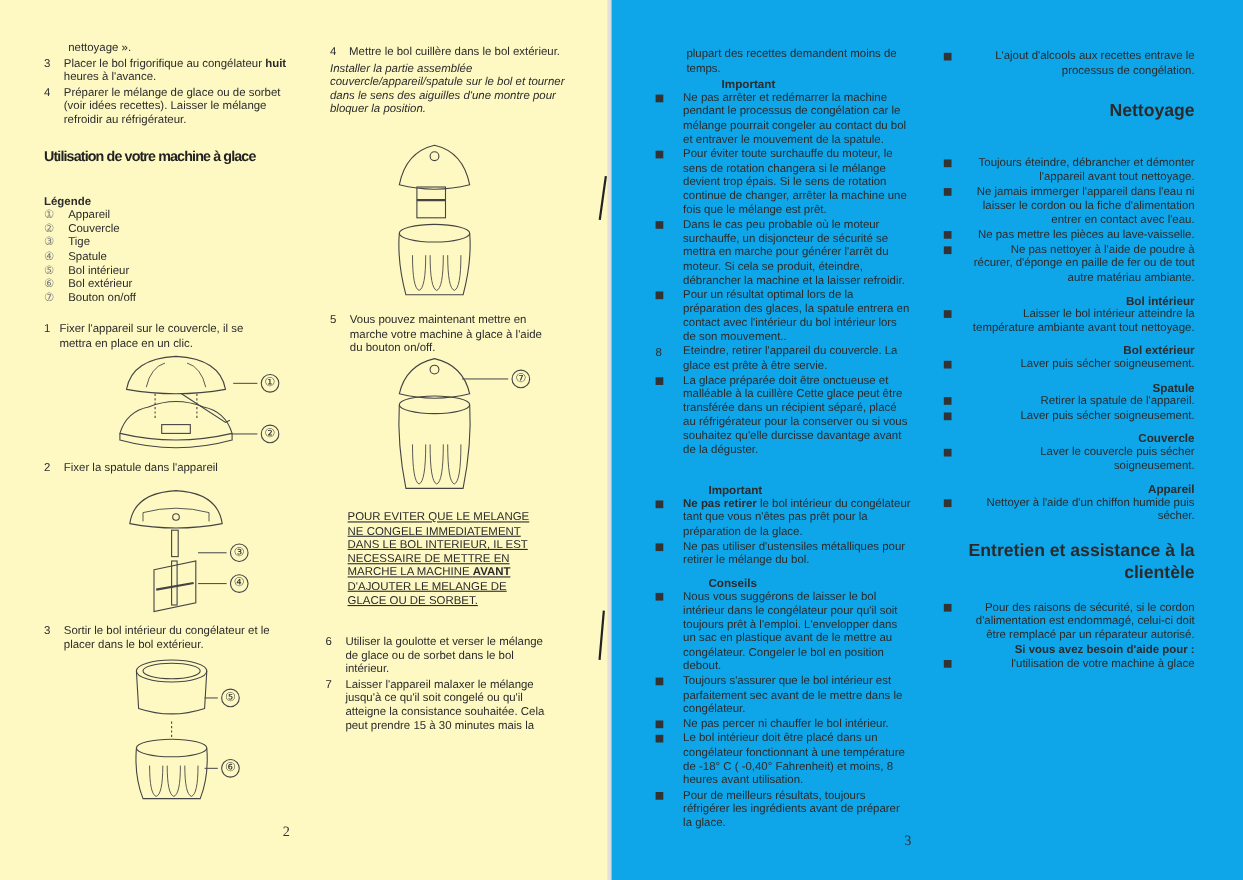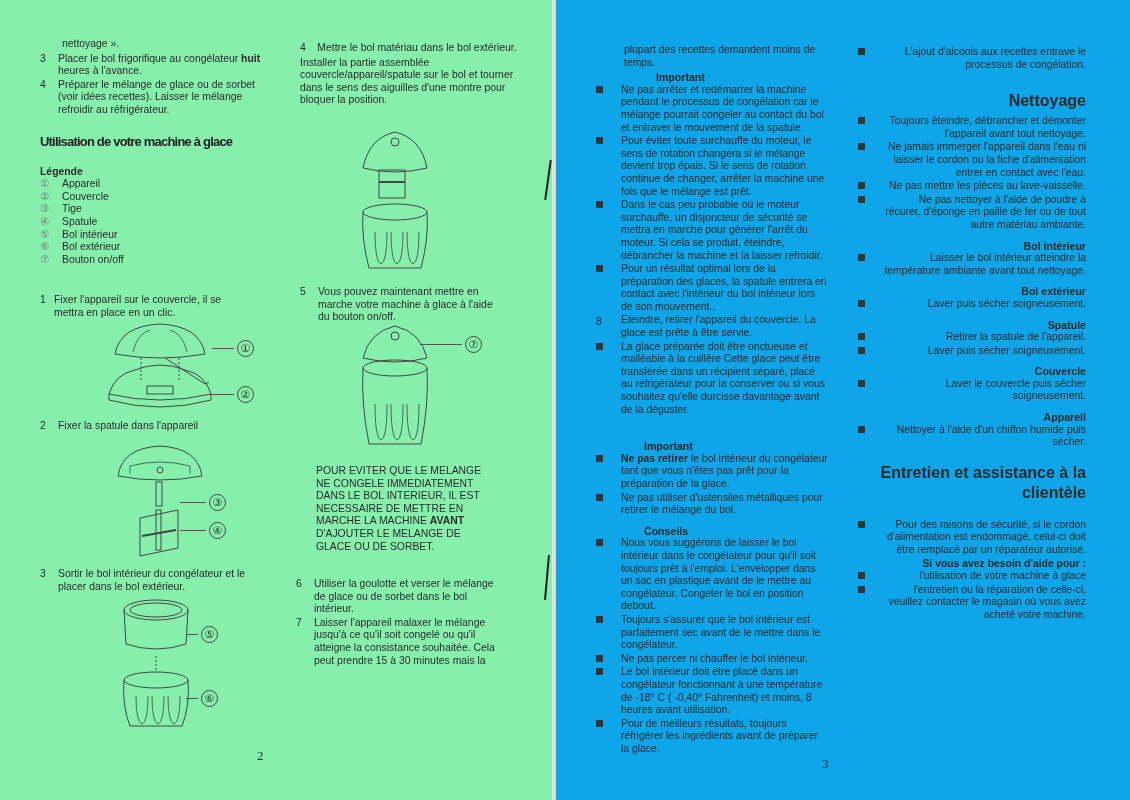--- a/index.html
+++ b/index.html
@@ -1,20 +1,20 @@
 <!DOCTYPE html>
 <html><head>
 <meta charset="utf-8">
 <style>
   * { box-sizing: border-box; margin: 0; padding: 0; }
   html, body { width: 1130px; height: 800px; overflow: hidden; }
   body { background: #f4f4f2; font-family: "Liberation Sans", sans-serif; color: #2b2b2b; position: relative; }
   .spread { position: absolute; left: 0; top: 0; width: 1130px; height: 800px; }
   .page { position: absolute; top: 0; height: 800px; }
-  .page-left { left: 0; width: 573px; background: #86efac; }
+  .page-left { left: 0; width: 573px; background: #fef9c3; }
   .page-right { left: 556px; width: 622px; background: #0ea5e9; }
   .gutter { position: absolute; left: 552px; top: 0; width: 8px; height: 800px;
             background: linear-gradient(to right, #e6e6e3, #d8d8d5 50%, #e9e9e6); }
   .col { position: absolute; font-size: 10.4px; line-height: 12.6px; }
   .p { margin-bottom: 2px; }
   .item { display: flex; margin-bottom: 1px; }
   .num { width: 18px; flex: none; }
   .bul { width: 25px; flex: none; padding-top: 2px; }
   .bul i { display: block; width: 7px; height: 7px; background: #333; }
   .txt { flex: 1; }
@@ -23,21 +23,21 @@
   .h-sec { font-size: 16px; line-height: 20px; font-weight: bold; color: #2a2a2a; }
   .h-sub { font-weight: bold; font-size: 10.6px; margin-top: 8px; padding-left: 48px; }
   .legend-row { display: flex; }
   .legend-row .circ { width: 22px; color: #777; }
   .fig { position: absolute; }
   .callout { position: absolute; display: flex; align-items: center; }
   .callout .line { height: 1px; background: #555; }
   .callout .cnum { width: 17px; height: 17px; border: 1px solid #444; border-radius: 50%;
                    font-size: 11px; line-height: 15px; text-align: center; color: #333; margin-left: 3px; }
   .pagenum { position: absolute; font-family: "Liberation Serif", serif; font-size: 13px; color: #333; }
-  .caps { font-size: 10.4px; line-height: 12.6px; }
+  .caps { font-size: 10.4px; line-height: 12.6px; text-decoration: underline; }
   .mark { position: absolute; width: 2px; background: #222; }
 </style>
 </head>
 <body>
 
 <div class="spread">
 
   <div class="page page-left">
 
     <div class="col" style="left:40px; top:38px; width:225px;">
@@ -45,21 +45,21 @@
       <div class="item">
         <span class="num">3</span>
         <span class="txt"><span>Placer le bol frigorifique au congélateur </span><b>huit</b><span> heures à l'avance.</span></span>
       </div>
       <div class="item">
         <span class="num">4</span>
         <span class="txt">Préparer le mélange de glace ou de sorbet (voir idées recettes). Laisser le mélange refroidir au réfrigérateur.</span>
       </div>
       <div class="h-big" style="margin-top:14px; width:210px;">Utilisation de votre machine à glace</div>
 
-      <div style="margin-top:14px; font-weight:bold;">Légende</div>
+      <div style="margin-top:26px; font-weight:bold;">Légende</div>
       <div>
         <div class="legend-row">
             <span class="circ">①</span>
             <span>Appareil</span>
           </div>
         <div class="legend-row">
             <span class="circ">②</span>
             <span>Couvercle</span>
           </div>
         <div class="legend-row">
@@ -155,22 +155,22 @@
     <div class="callout" style="left:186px; top:626px;">
         <span class="line" style="width:12px;"></span>
         <span class="cnum">⑤</span>
       </div>
     <div class="callout" style="left:186px; top:690px;">
         <span class="line" style="width:12px;"></span>
         <span class="cnum">⑥</span>
       </div>
 
     <div class="col" style="left:300px; top:42px; width:230px;">
-      <div class="p"><span>4</span>&nbsp;&nbsp;&nbsp;&nbsp;<span>Mettre le bol matériau dans le bol extérieur.</span></div>
-      <div class="p" style="margin-top:1px;">Installer la partie assemblée couvercle/appareil/spatule sur le bol et tourner dans le sens des aiguilles d'une montre pour bloquer la position.</div>
+      <div class="p"><span>4</span>&nbsp;&nbsp;&nbsp;&nbsp;<span>Mettre le bol cuillère dans le bol extérieur.</span></div>
+      <div class="p" style="margin-top:1px;font-style:italic;">Installer la partie assemblée couvercle/appareil/spatule sur le bol et tourner dans le sens des aiguilles d'une montre pour bloquer la position.</div>
     </div>
 
     <svg class="fig" style="left:355px; top:128px;" width="80" height="150" viewBox="0 0 80 150">
       <path d="M8 40 Q14 10 40 4 Q66 10 72 40 Q40 48 8 40 Z" fill="none" stroke="#444"></path>
       <circle cx="40" cy="14" r="4" fill="none" stroke="#444"></circle>
       <rect x="24" y="42" width="26" height="28" fill="none" stroke="#444"></rect>
       <line x1="24" y1="54" x2="50" y2="54" stroke="#444" stroke-width="2"></line>
       <ellipse cx="40" cy="84" rx="32" ry="8" fill="none" stroke="#444"></ellipse>
       <path d="M8 84 Q6 110 14 140 L66 140 Q74 110 72 84" fill="none" stroke="#444"></path>
       <path d="M20 104 Q20 134 26 136 Q32 134 32 104 M36 104 Q36 134 42 136 Q48 134 48 104 M52 104 Q52 134 58 136 Q64 134 64 104" fill="none" stroke="#444" stroke-width="0.8"></path>
@@ -309,21 +309,21 @@
     </div>
 
     <div class="col" style="left:302px; top:46px; width:228px;text-align:right;">
       <div class="item">
           <span class="bul">
             <i></i>
           </span>
           <span class="txt">L'ajout d'alcools aux recettes entrave le processus de congélation.</span>
         </div>
       <div class="h-sec" style="margin-top:20px;">Nettoyage</div>
-      <div style="margin-top:4px;">
+      <div style="margin-top:32px;">
         <div class="item">
             <span class="bul">
               <i></i>
             </span>
             <span class="txt">Toujours éteindre, débrancher et démonter l'appareil avant tout nettoyage.</span>
           </div>
         <div class="item">
             <span class="bul">
               <i></i>
             </span>
@@ -397,24 +397,18 @@
             </span>
             <span class="txt">Pour des raisons de sécurité, si le cordon d'alimentation est endommagé, celui-ci doit être remplacé par un réparateur autorisé.</span>
           </div>
       </div>
       <div style="font-weight:bold;">Si vous avez besoin d'aide pour :</div>
       <div class="item">
           <span class="bul">
             <i></i>
           </span>
           <span class="txt">l'utilisation de votre machine à glace</span>
-        </div>
-      <div class="item">
-          <span class="bul">
-            <i></i>
-          </span>
-          <span class="txt">l'entretien ou la réparation de celle-ci, veuillez contacter le magasin où vous avez acheté votre machine.</span>
         </div>
     </div>
 
     <div class="pagenum" style="left:266px; top:756px;">3</div>
   </div>
 </div>
 
 </body></html>

